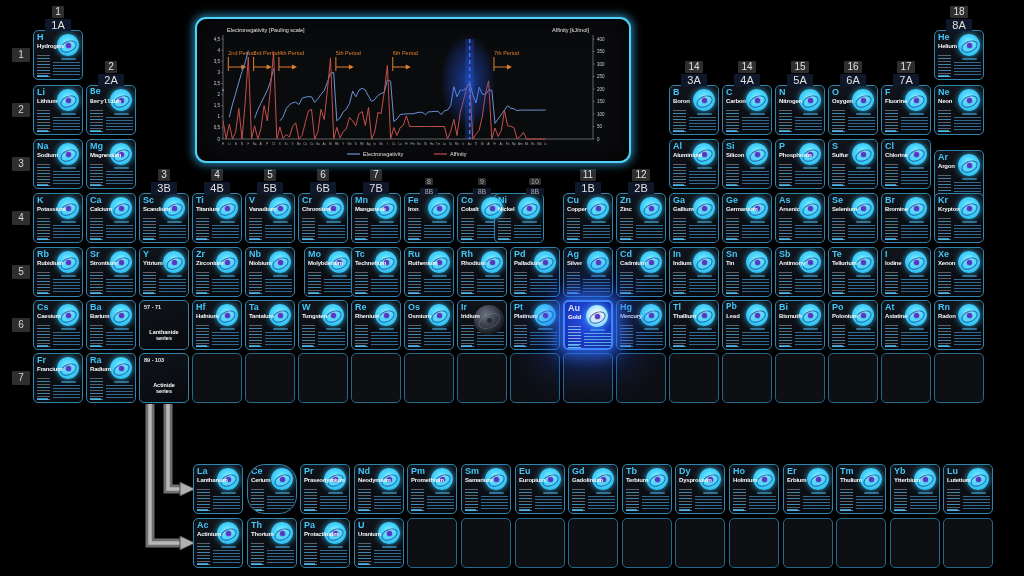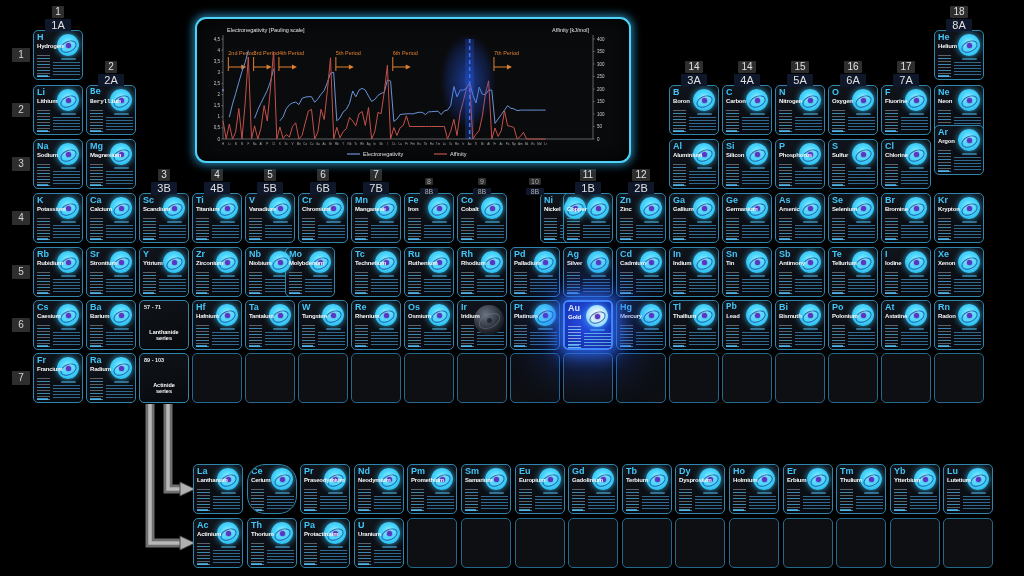--- a/index.html
+++ b/index.html
@@ -222,21 +222,21 @@
       </div>
       <div class="cell" style="left: 881px; top: 139px;">
         <div class="sym">Cl</div>
         <div class="name">Chlorine</div>
         <div class="atom"></div>
         <div class="cap"></div>
         <div class="ml"></div>
         <div class="mr"></div>
         <div class="bv"></div>
       </div>
-      <div class="cell" style="left: 934px; top: 125px; padding-left: 24px;">
+      <div class="cell" style="left: 934px; top: 150px; padding-left: 24px;">
         <div class="sym">Ar</div>
         <div class="name">Argon</div>
         <div class="atom"></div>
         <div class="cap"></div>
         <div class="ml"></div>
         <div class="mr"></div>
         <div class="bv"></div>
       </div>
       <div class="cell" style="left: 33px; top: 193px;">
         <div class="sym">K</div>
@@ -312,21 +312,21 @@
       </div>
       <div class="cell" style="left: 457px; top: 193px;">
         <div class="sym">Co</div>
         <div class="name">Cobalt</div>
         <div class="atom"></div>
         <div class="cap"></div>
         <div class="ml"></div>
         <div class="mr"></div>
         <div class="bv"></div>
       </div>
-      <div class="cell" style="left: 540px; top: 193px; text-align: center;">
+      <div class="cell" style="left: 494px; top: 193px; text-align: center;">
         <div class="sym">Ni</div>
         <div class="name">Nickel</div>
         <div class="atom"></div>
         <div class="cap"></div>
         <div class="ml"></div>
         <div class="mr"></div>
         <div class="bv"></div>
       </div>
       <div class="cell" style="left: 563px; top: 193px;">
         <div class="sym">Cu</div>
@@ -438,21 +438,21 @@
       </div>
       <div class="cell" style="left: 245px; top: 247px;">
         <div class="sym">Nb</div>
         <div class="name">Niobium</div>
         <div class="atom"></div>
         <div class="cap"></div>
         <div class="ml"></div>
         <div class="mr"></div>
         <div class="bv"></div>
       </div>
-      <div class="cell" style="left: 285px; top: 247px; text-decoration: underline;">
+      <div class="cell" style="left: 304px; top: 247px; text-decoration: underline;">
         <div class="sym">Mo</div>
         <div class="name">Molybdenum</div>
         <div class="atom"></div>
         <div class="cap"></div>
         <div class="ml"></div>
         <div class="mr"></div>
         <div class="bv"></div>
       </div>
       <div class="cell" style="left: 351px; top: 247px;">
         <div class="sym">Tc</div>

